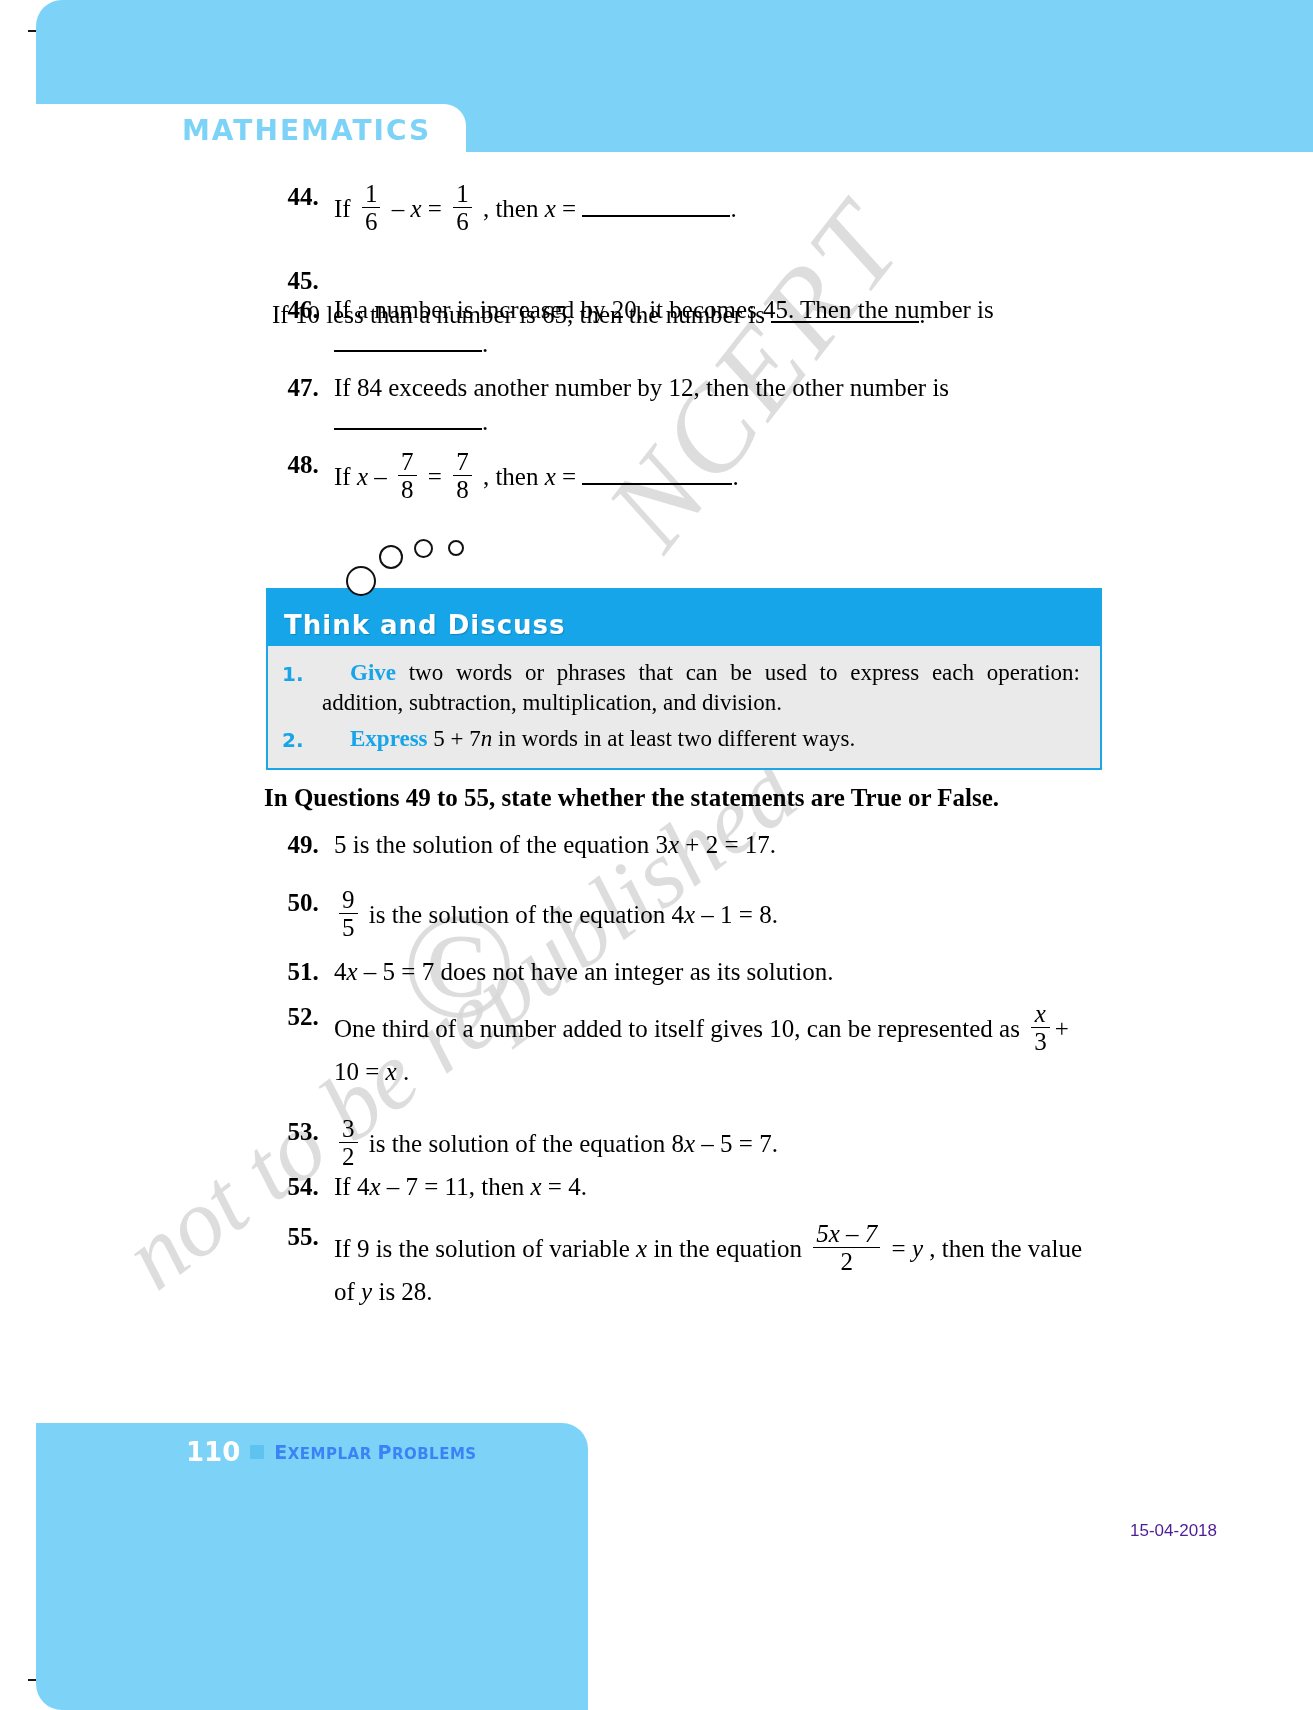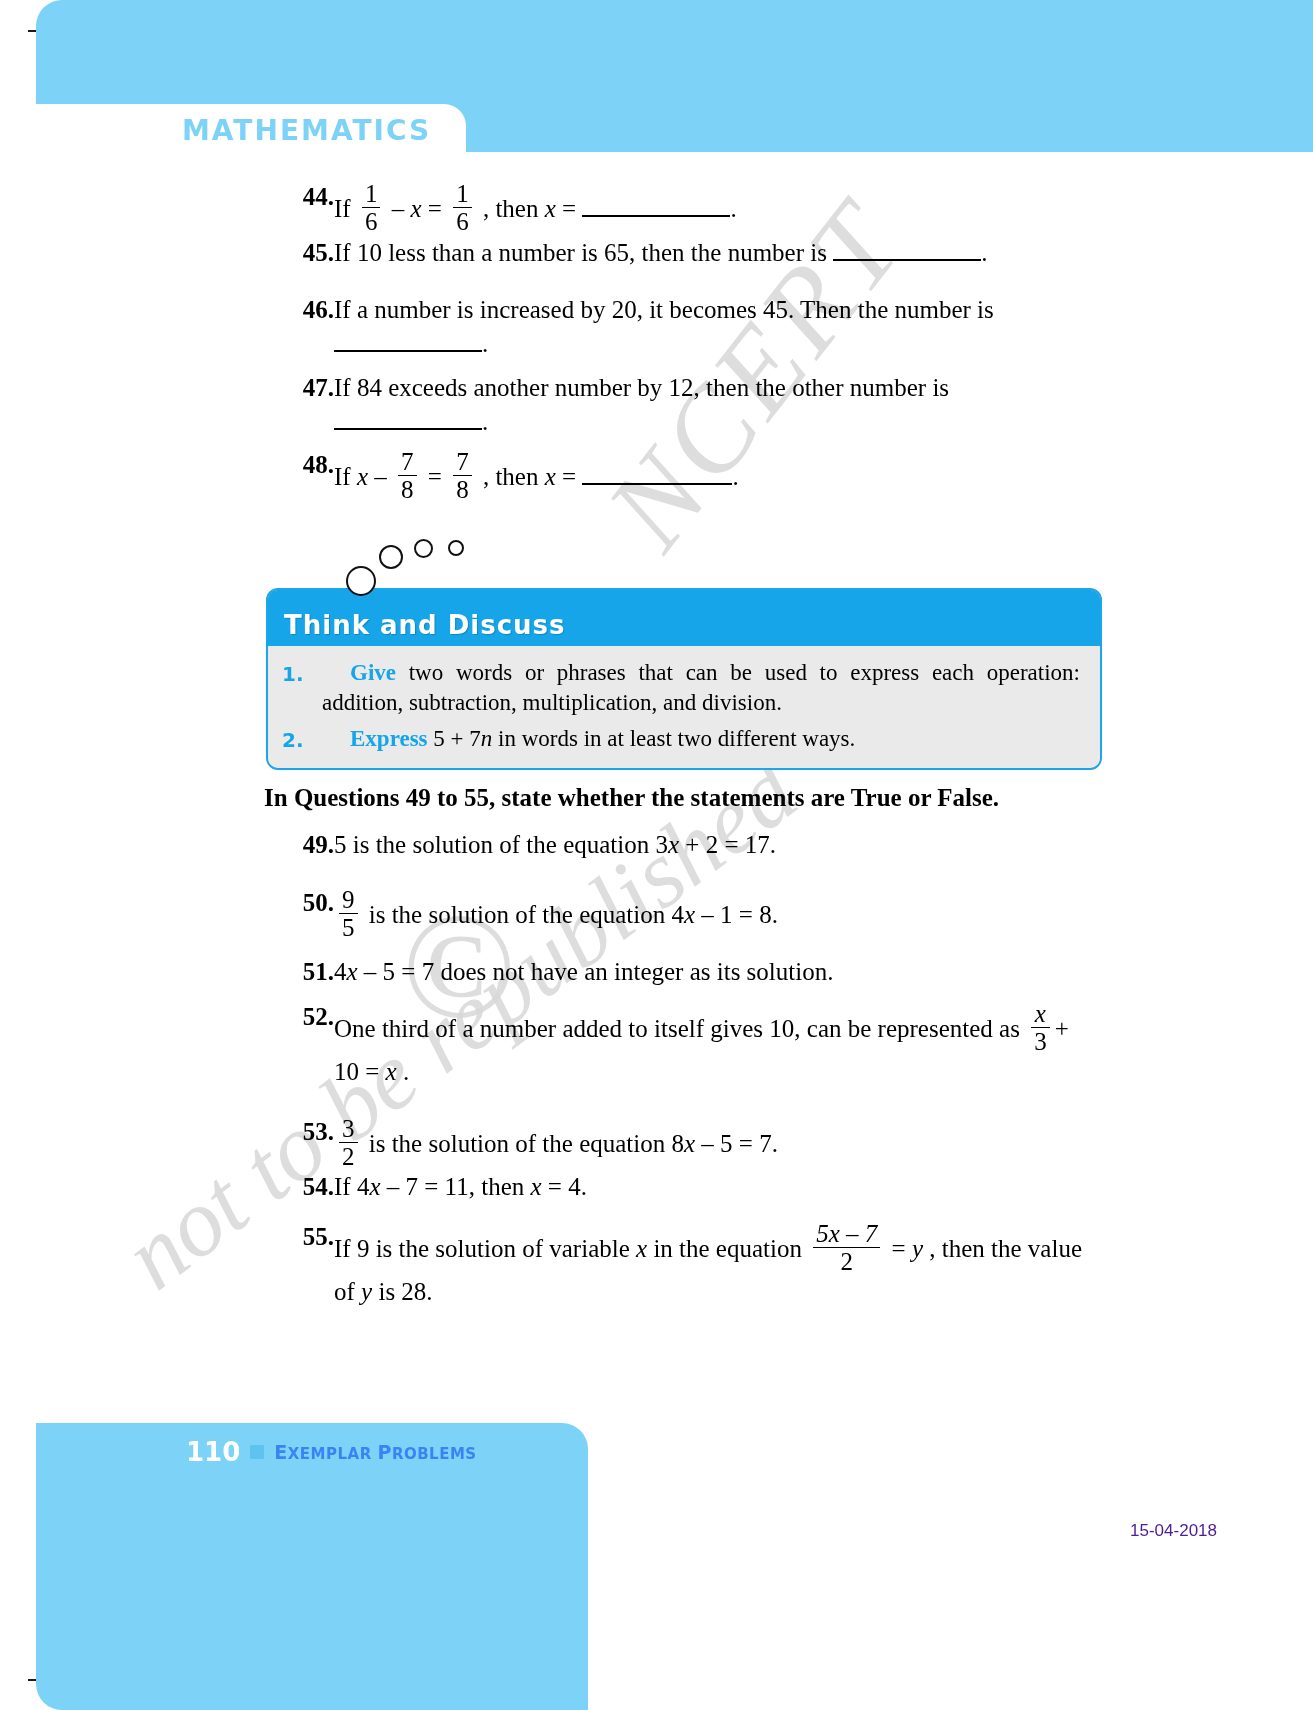--- a/index.html
+++ b/index.html
@@ -109,21 +109,21 @@
     position: absolute;
     display: flex;
     align-items: flex-start;
     font-size: 25px;
     line-height: 1.35;
   }
   .qnum {
     font-weight: bold;
     width: 62px;
     flex: none;
-    text-align: right;
+    text-align: center;
   }
   .qbody {
     flex: 1;
   }
   .ital { font-style: italic; }
 
   .frac {
     display: inline-block;
     vertical-align: -0.52em;
     text-align: center;
@@ -144,21 +144,21 @@
   
   .td-wrap {
     position: absolute;
     left: 266px;
     top: 588px;
     width: 836px;
     z-index: 3;
   }
   .td-box {
     border: 2.5px solid #1aa6e8;
-    border-radius: 12px;
+    border-radius: 0;
     overflow: hidden;
     background: #c4b5fd;
   }
   .td-header {
     background: #16a5e8;
     height: 56px;
     position: relative;
   }
   .td-header-title {
     position: absolute;
@@ -305,21 +305,21 @@
           <span class="num">1</span>
           <span class="den">6</span>
         </span>
         <span>, then</span>
         <span class="ital">x</span>
         <span>=</span>
         <span class="blank w1"></span><span>.</span>
       </div>
     </div>
 
-    <div class="q" style="left:272px; top:236px; width:820px;">
+    <div class="q" style="left:272px; top:264px; width:820px;flex-direction:column;">
       <div class="qnum">45.</div>
       <div class="qbody">
         <span>If 10 less than a number is 65, then the number is</span>
         <span class="blank w1"></span><span>.</span>
       </div>
     </div>
 
     <div class="q" style="left:272px; top:293px; width:820px;">
       <div class="qnum">46.</div>
       <div class="qbody">

